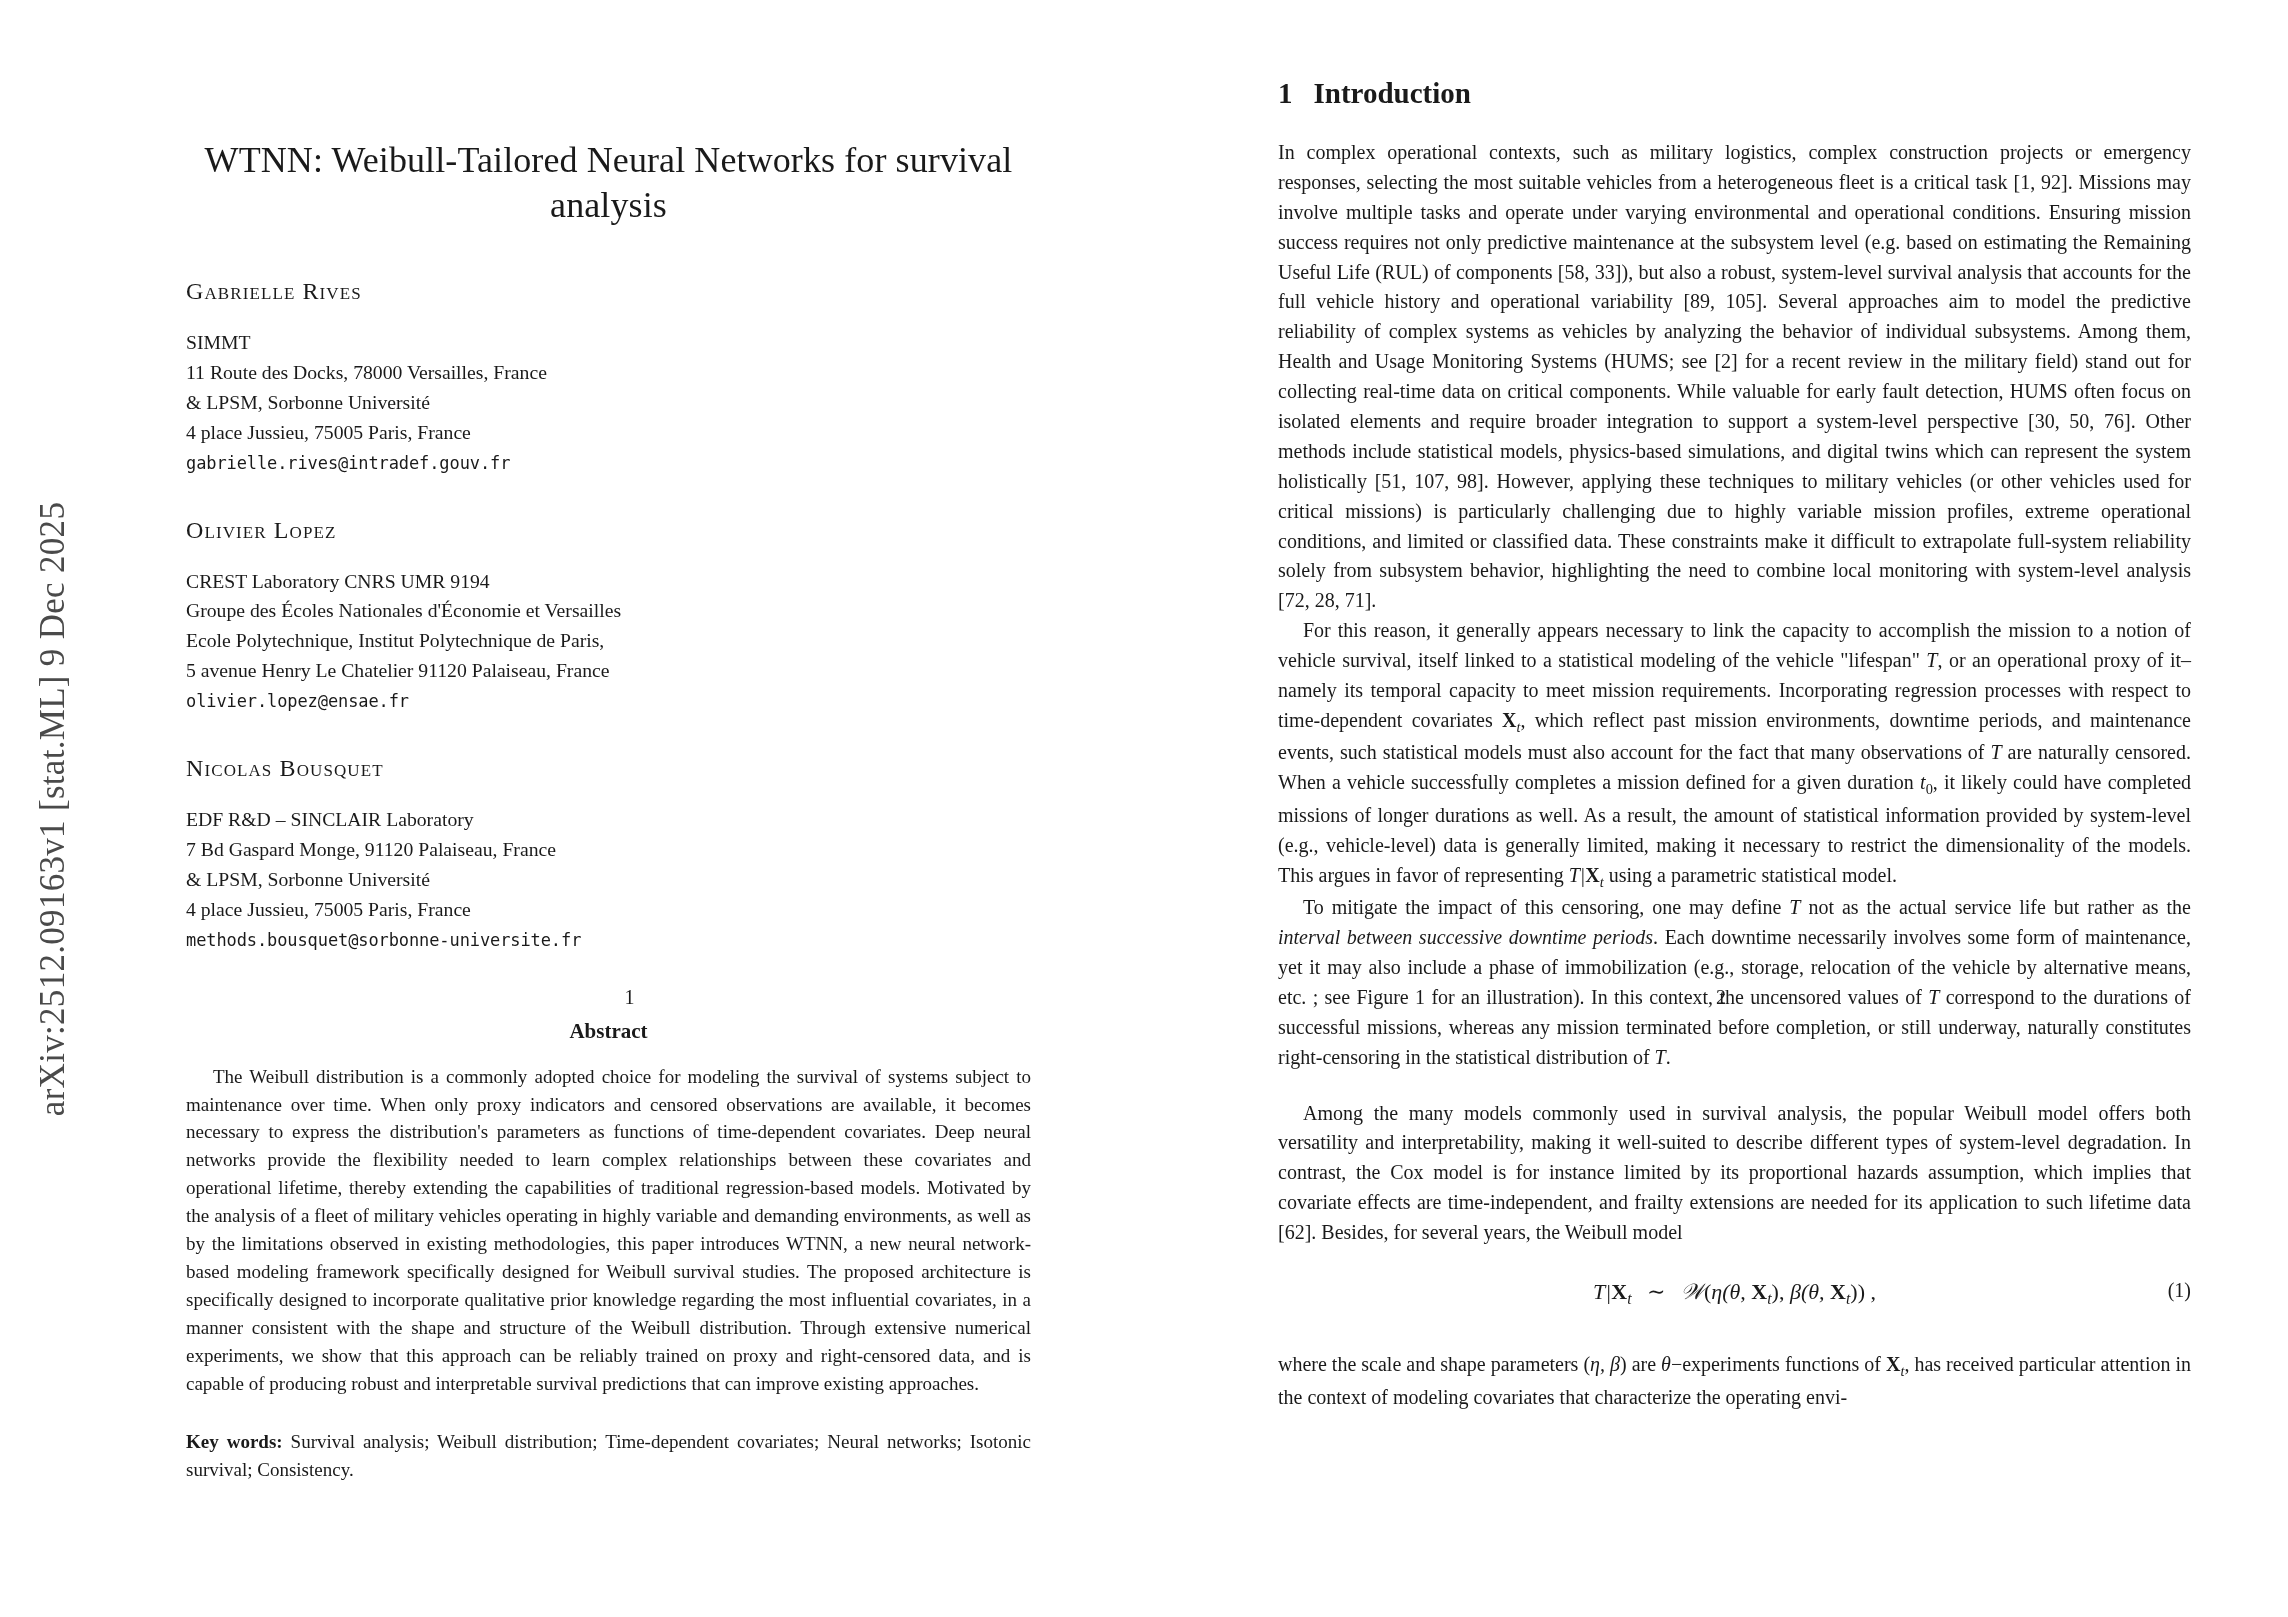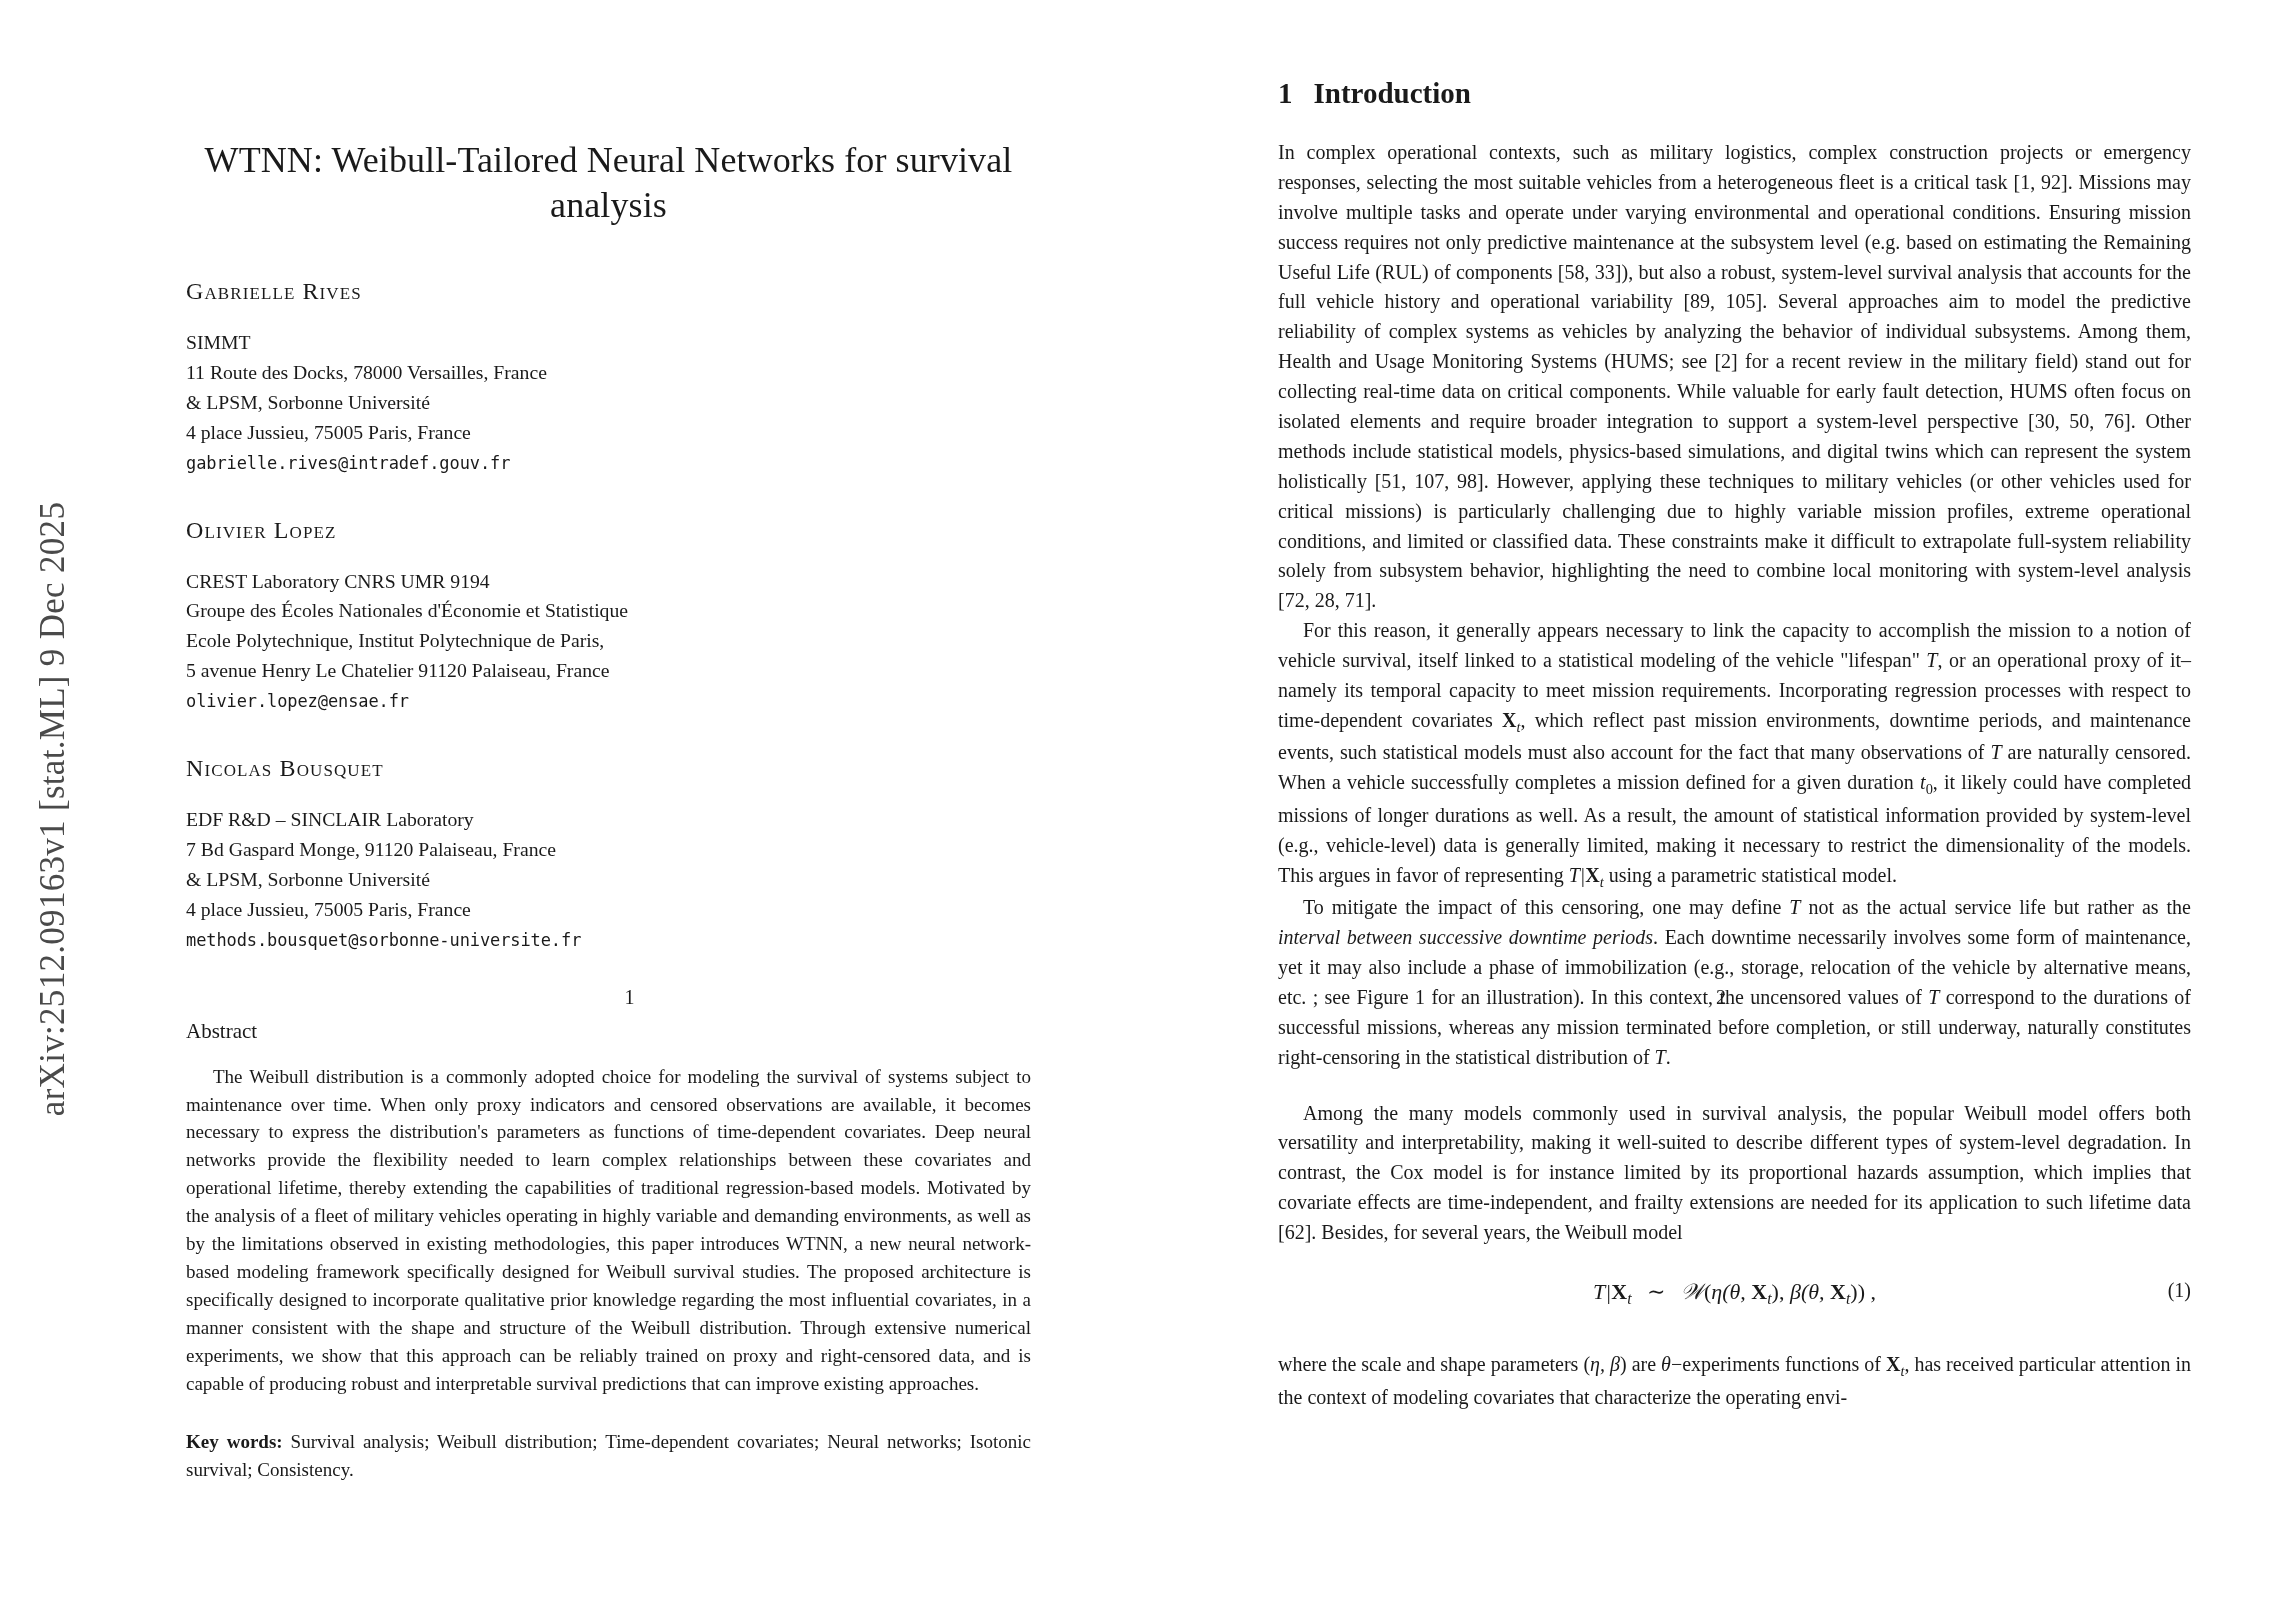--- a/index.html
+++ b/index.html
@@ -97,21 +97,22 @@
   .email-line {
     font-family: "DejaVu Sans Mono", "Liberation Mono", monospace;
     font-size: 17px;
     margin-top: 4.8px;
     letter-spacing: -0.1px;
   }
 
   
   #abstract-section { margin-top: 69px; }
   #abstract-heading {
-    font-weight: normal;
+    text-align: center;
+    font-weight: bold;
     font-size: 21px;
     margin-bottom: 16.3px;
   }
   #abstract-text {
     font-size: 19px;
     line-height: 1.47;
     text-align: justify;
     text-indent: 27px;
     hyphens: auto;
   }
@@ -183,21 +184,21 @@
       <div class="affil-line">SIMMT</div>
       <div class="affil-line">11 Route des Docks, 78000 Versailles, France</div>
       <div class="affil-line">&amp; LPSM, Sorbonne Université</div>
       <div class="affil-line">4 place Jussieu, 75005 Paris, France</div>
       <div class="email-line">gabrielle.rives@intradef.gouv.fr</div>
     </div>
 
     <div class="author-block">
       <div class="author-name">Olivier Lopez</div>
       <div class="affil-line">CREST Laboratory CNRS UMR 9194</div>
-      <div class="affil-line">Groupe des Écoles Nationales d'Économie et Statistique</div>
+      <div class="affil-line">Groupe des Écoles Nationales d'Économie et Versailles</div>
       <div class="affil-line">Ecole Polytechnique, Institut Polytechnique de Paris,</div>
       <div class="affil-line">5 avenue Henry Le Chatelier 91120 Palaiseau, France</div>
       <div class="email-line">olivier.lopez@ensae.fr</div>
     </div>
 
     <div class="author-block">
       <div class="author-name">Nicolas Bousquet</div>
       <div class="affil-line">EDF R&amp;D – SINCLAIR Laboratory</div>
       <div class="affil-line">7 Bd Gaspard Monge, 91120 Palaiseau, France</div>
       <div class="affil-line">&amp; LPSM, Sorbonne Université</div>

